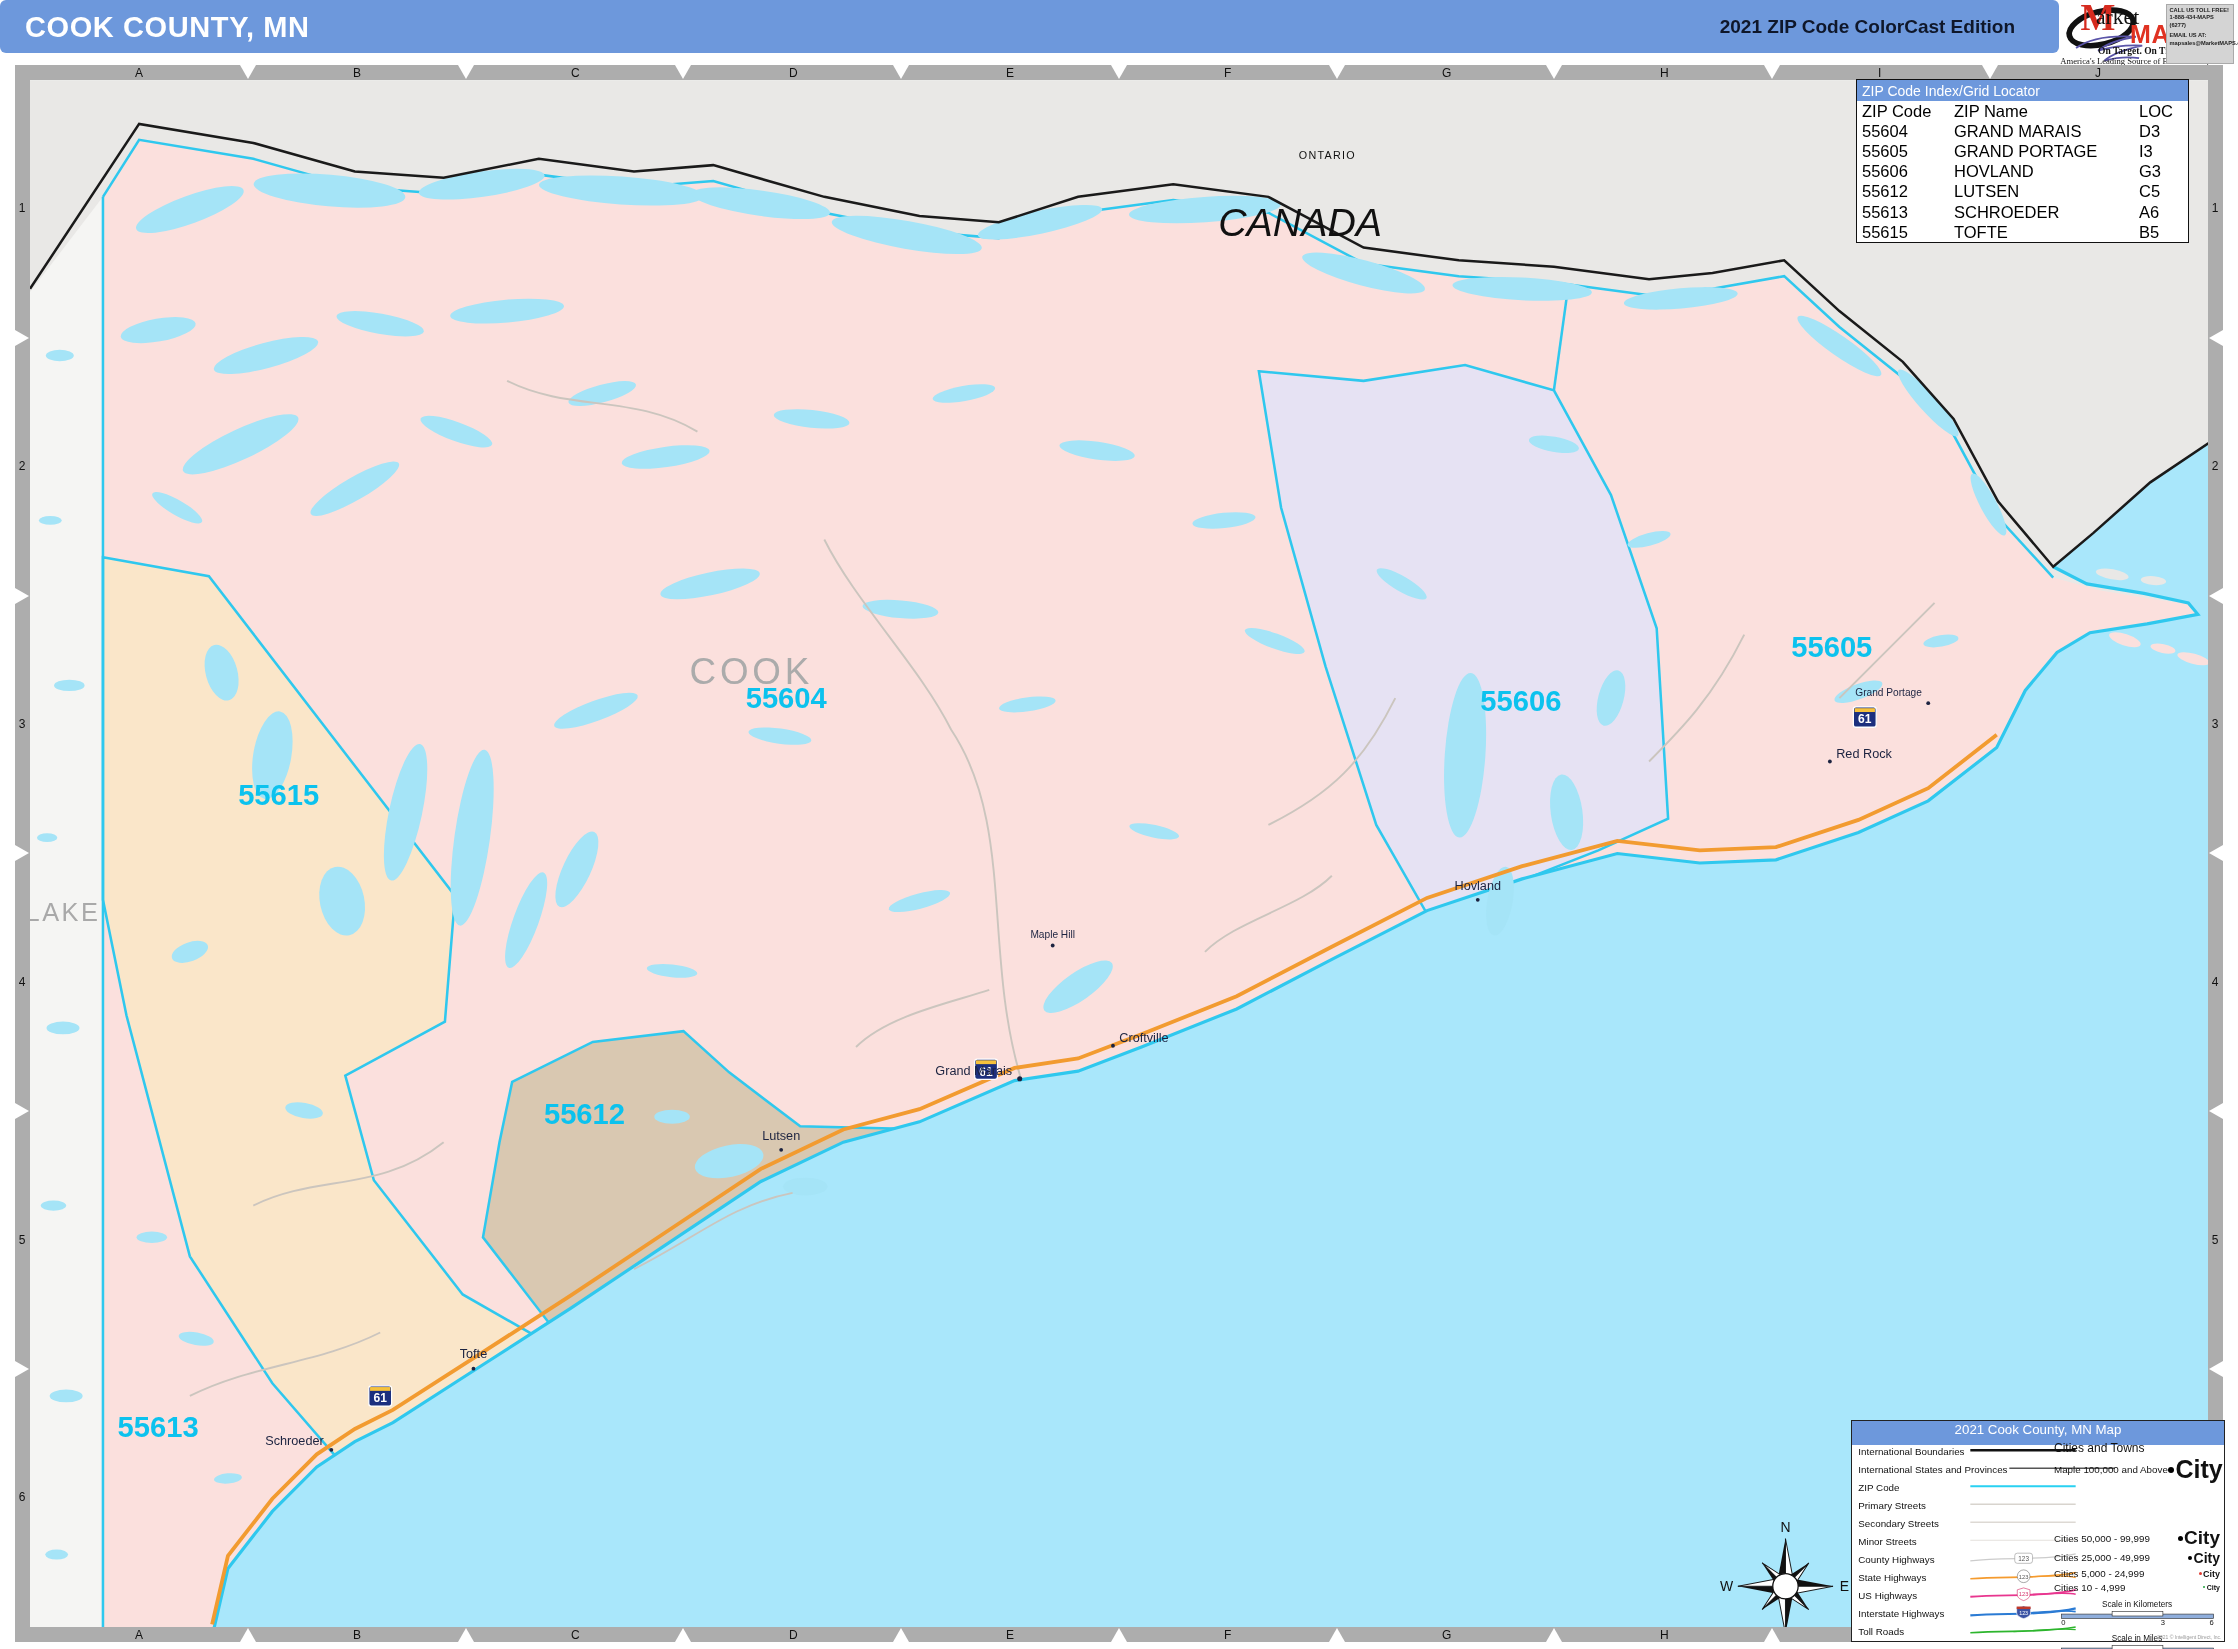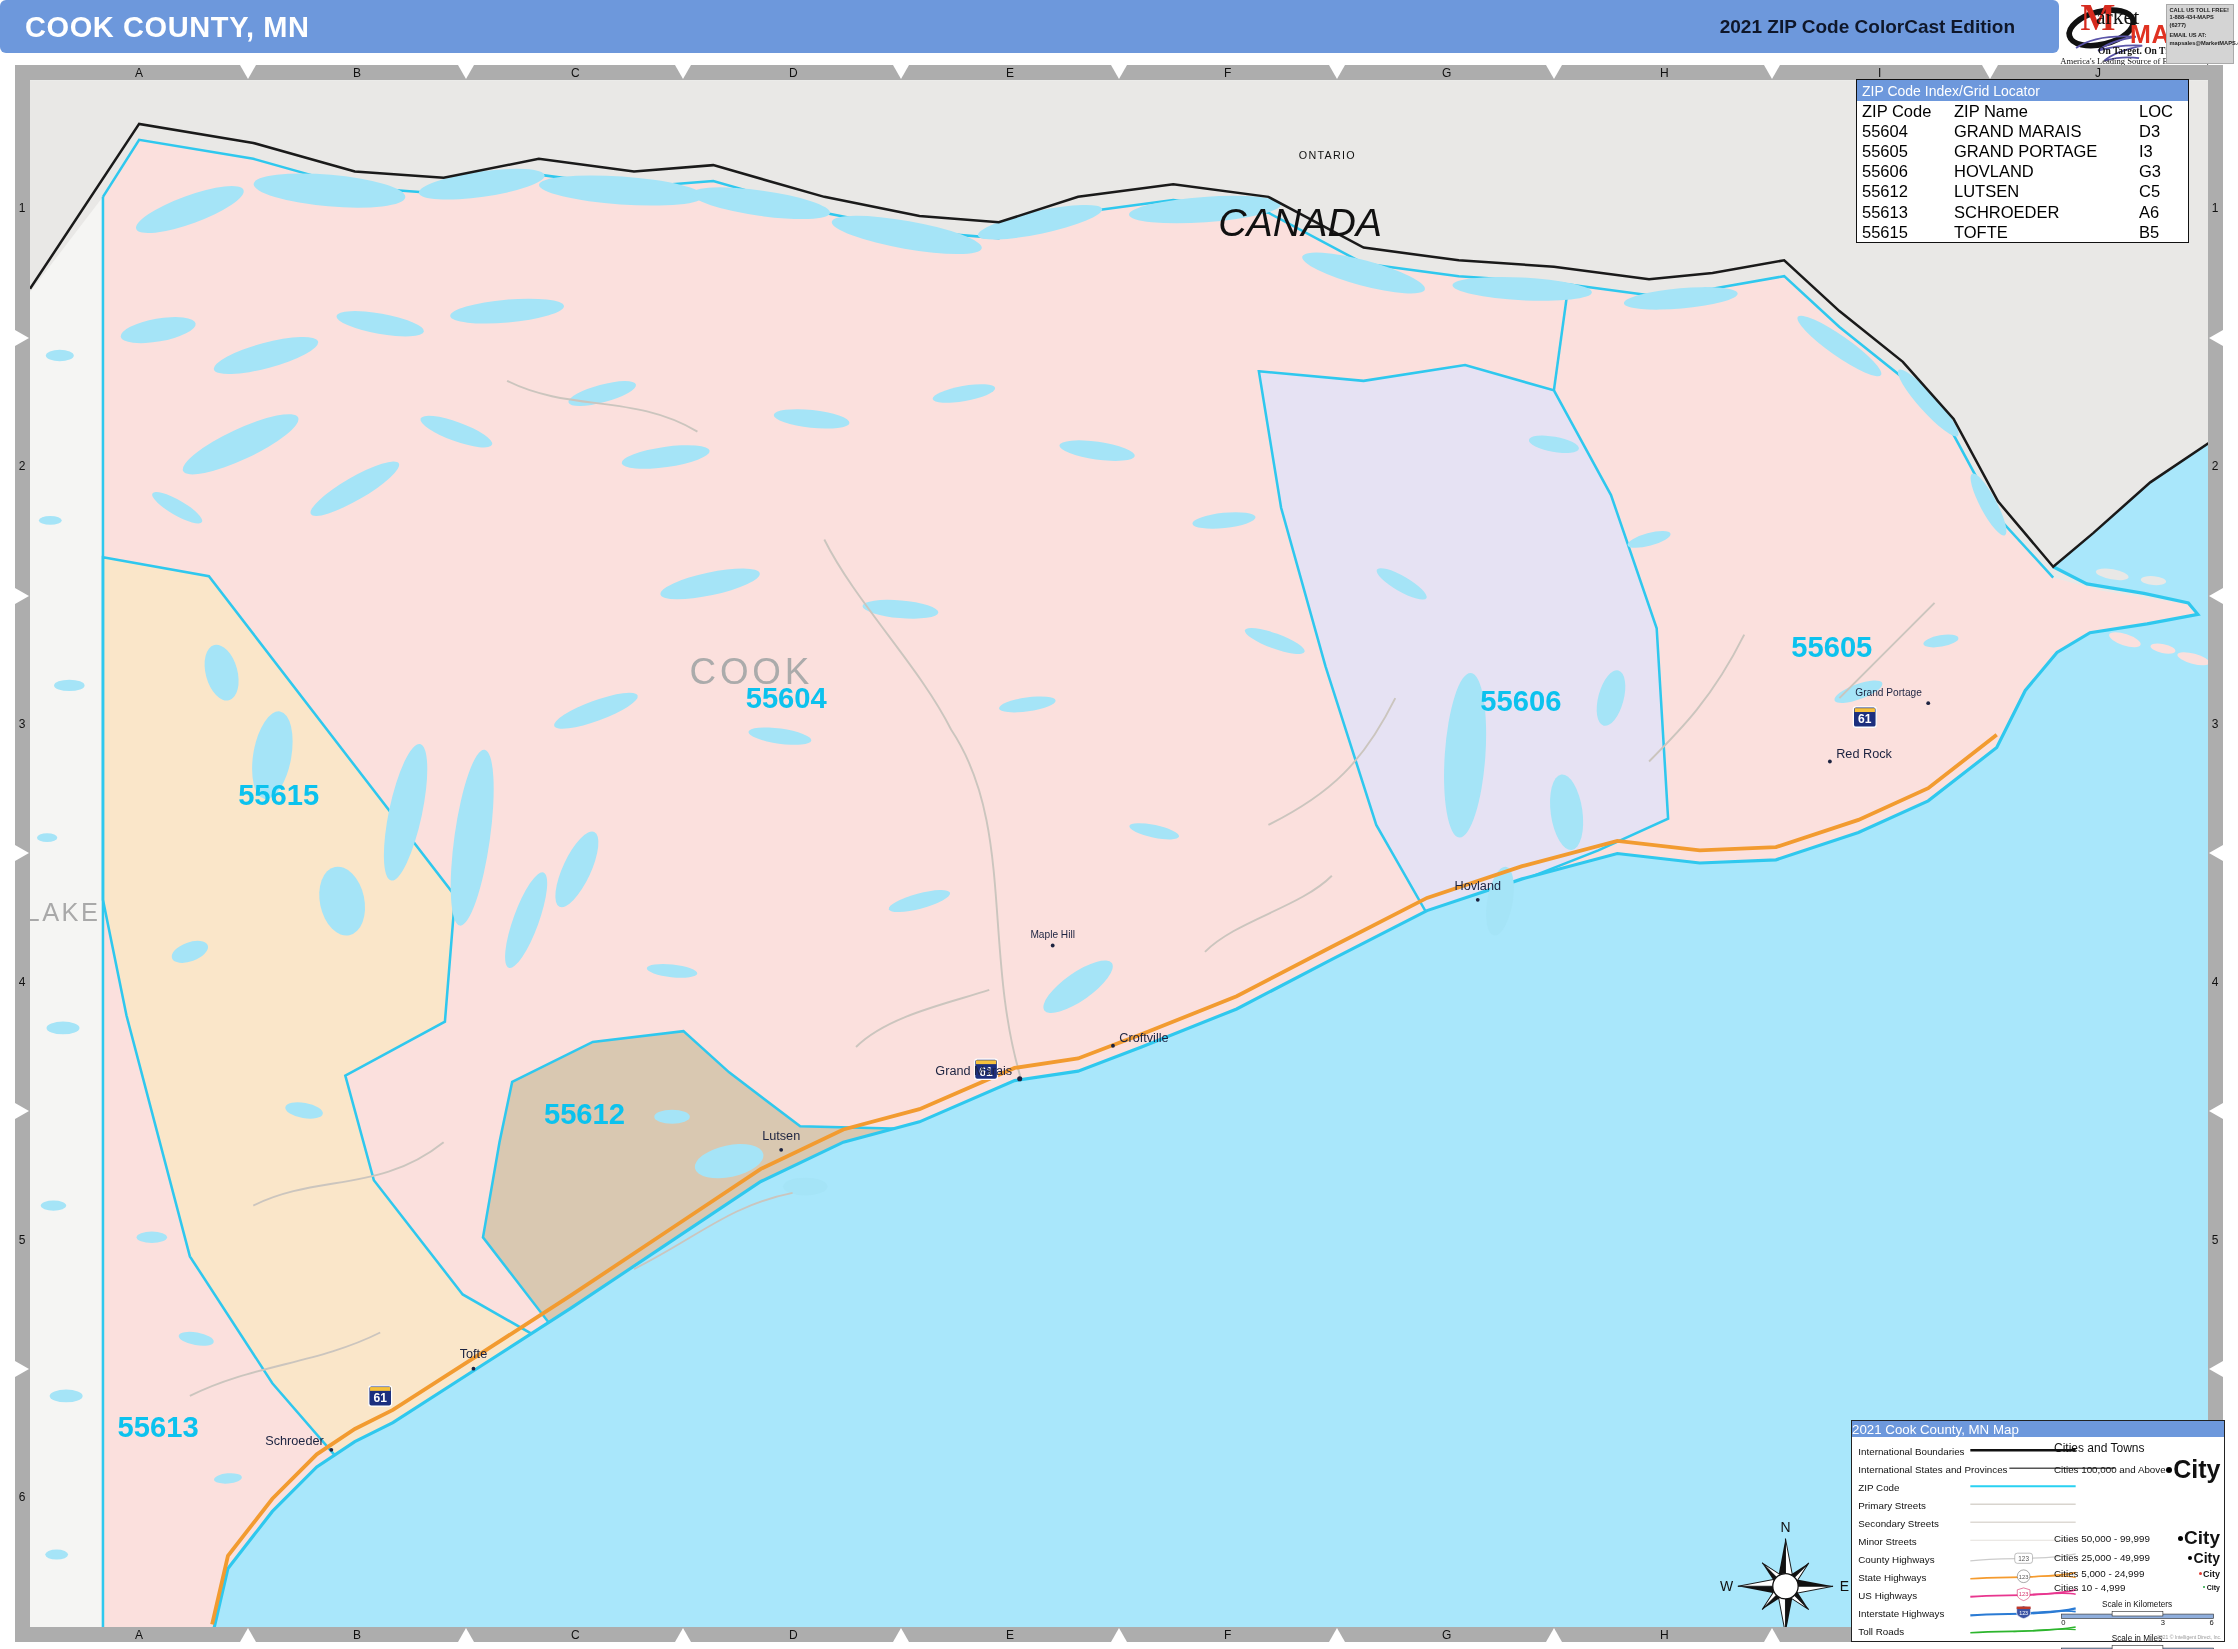--- a/index.html
+++ b/index.html
@@ -37,21 +37,21 @@
   
   #zip-index{left:1856px;top:79px;width:331px;border:1.3px solid #111;background:#fff;}
   #zip-index .tbar{background:#6D98DC;color:#fff;font-size:14px;padding:2.5px 5px;}
   #zip-index table{border-collapse:collapse;width:100%;font-size:16.5px;color:#000;}
   #zip-index td,#zip-index th{padding:0.6px 5px;text-align:left;font-weight:normal;white-space:nowrap;}
   #zip-index th:nth-child(1),#zip-index td:nth-child(1){width:82px;}
   #zip-index th:nth-child(3),#zip-index td:nth-child(3){width:44px;}
 
   
   #legend{left:1851px;top:1420px;width:372px;height:220px;border:1.3px solid #222;background:#fff;}
-  #legend .tbar{background:#6D98DC;color:#fff;font-size:13.3px;height:16px;line-height:18px;}
+  #legend .tbar{background:#6D98DC;color:#fff;font-size:13.3px;text-align:center;height:24px;line-height:18px;}
   .lg-left{position:absolute;left:6.3px;top:21.6px;width:190px;}
   .lg-row{display:flex;align-items:center;height:18px;}
   .lg-label{flex:0 0 111px;font-size:9.8px;color:#111;white-space:nowrap;}
   .lg-sample{flex:1;}
   .lg-right{position:absolute;left:202px;top:20px;width:166px;}
   .ct-head{font-size:12px;color:#111;margin-bottom:1.3px;}
   .ct-row{display:flex;align-items:center;justify-content:space-between;}
   .ct-label{font-size:9.8px;color:#111;white-space:nowrap;}
   .ct-ex{display:flex;align-items:center;color:#111;font-weight:bold;white-space:nowrap;}
   .dot{border-radius:50%;display:inline-block;margin-right:1.3px;}
@@ -499,21 +499,21 @@
         <span class="lg-sample"><svg width="108" height="16.5" viewBox="0 0 170 26">
             <path d="M2,17 C60,13 120,17 168,8" fill="none" stroke="#2DB52D" stroke-width="2.5"></path>
             <path d="M70,15 C110,14 145,9 168,12" fill="none" stroke="#2DB52D" stroke-width="2"></path>
           </svg></span>
       </div>
     </div>
   <div class="lg-right">
     <div class="ct-head">Cities and Towns</div>
     <div id="city-rows">
         <div class="ct-row" style="height: 27px;">
-          <span class="ct-label">Cities 100,000 and Above</span>
+          <span class="ct-label">Maple 100,000 and Above</span>
           <span class="ct-ex">
             <span class="dot" style="height: 6.3px; width: 6.3px; background: rgb(0, 0, 0);"></span>
             <span style="font-size: 25px;">City</span>
           </span>
         </div>
         <div class="ct-row" style="height: 21.6px; margin-top: 44px;">
           <span class="ct-label">Cities 50,000 - 99,999</span>
           <span class="ct-ex">
             <span class="dot" style="height: 5px; width: 5px; background: rgb(0, 0, 0);"></span>
             <span style="font-size: 19px;">City</span>

